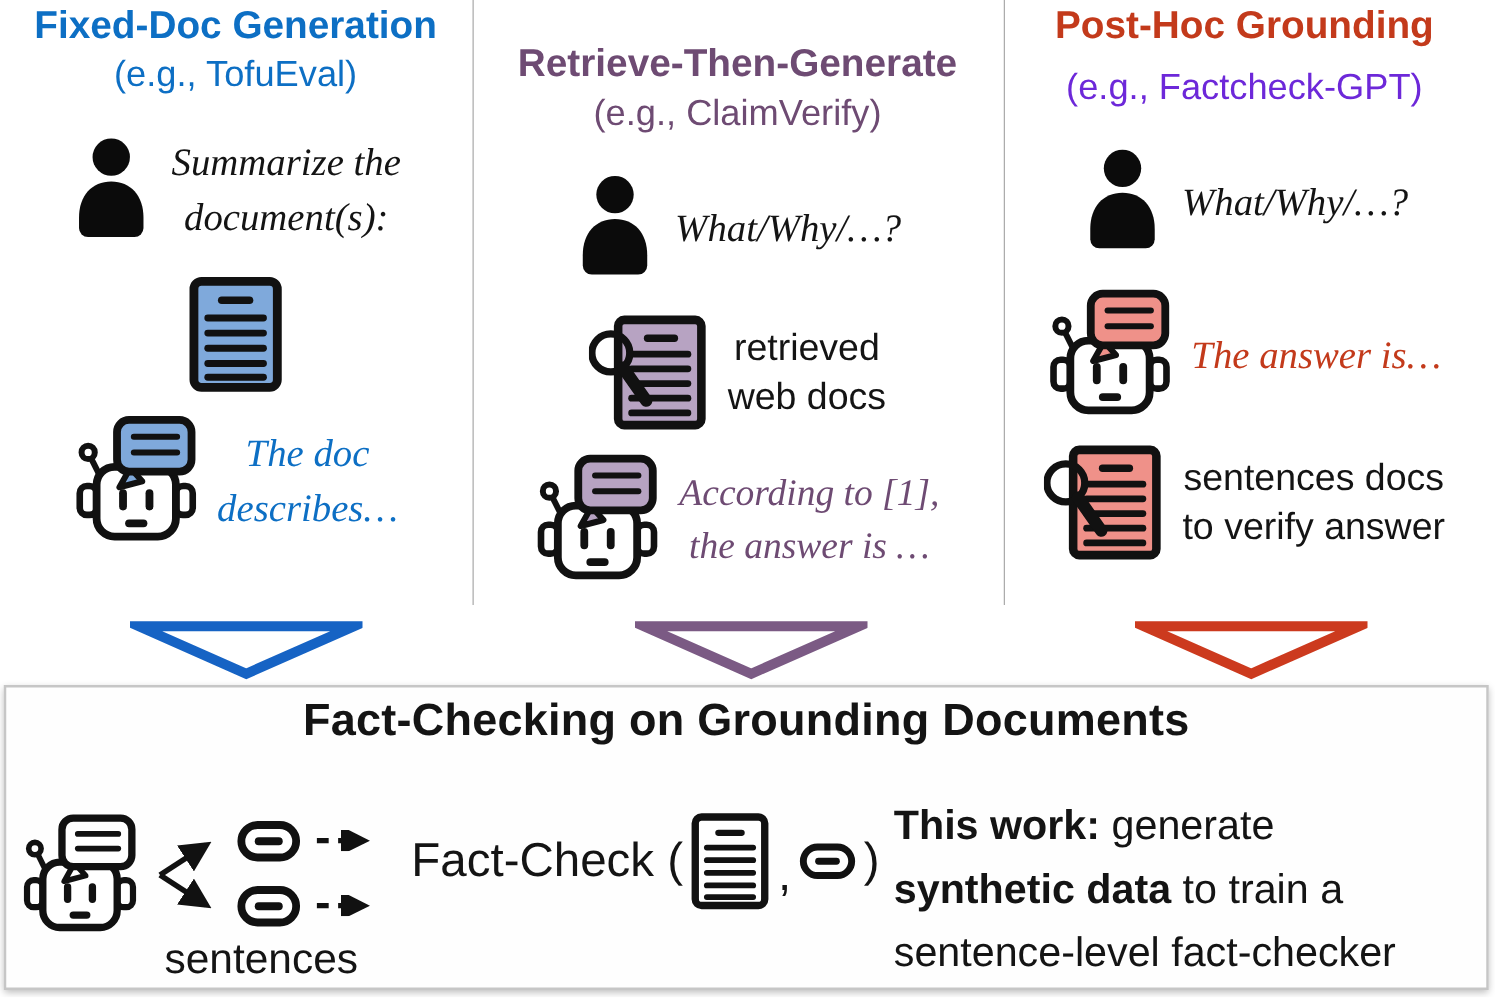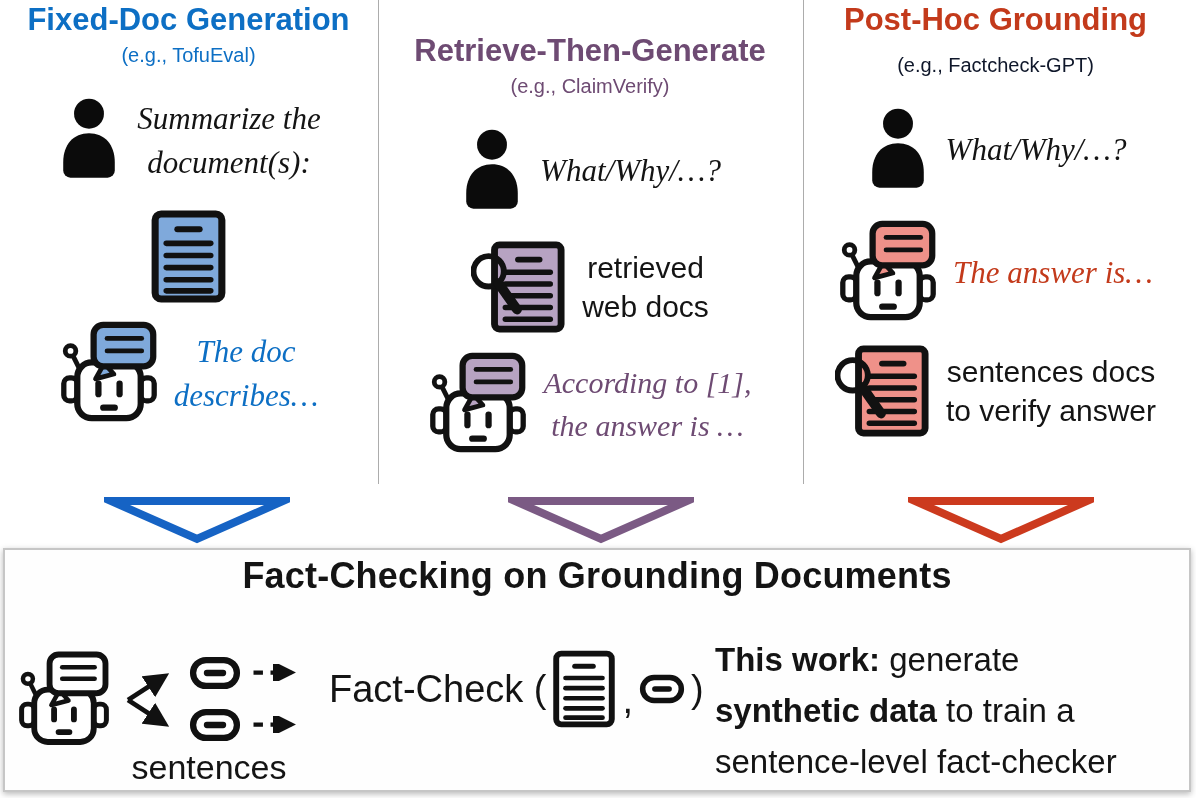--- a/index.html
+++ b/index.html
@@ -3,21 +3,21 @@
 <meta charset="utf-8">
 <style>
   html,body{margin:0;padding:0;background:#fff;}
   .canvas{position:relative;width:1196px;height:798px;background:#fff;overflow:hidden;
           font-family:"Liberation Sans","DejaVu Sans",sans-serif;color:#141414;}
   .col{position:absolute;top:0;height:486px;padding-top:0;box-sizing:border-box;}
   .col-1{left:0;width:377px;}
   .col-2{left:378px;width:424px;margin-top:31px;}
   .col-3{left:803px;width:385px;}
   .col-title{font-size:31px;font-weight:bold;text-align:center;line-height:1.28;white-space:nowrap;}
-  .col-sub{font-size:20px;text-align:center;line-height:1.3;margin-top:2px;white-space:nowrap;}
+  .col-sub{font-size:29px;text-align:center;line-height:1.3;margin-top:2px;white-space:nowrap;}
   .row{display:flex;align-items:center;justify-content:center;gap:15px;}
   .mt-user{margin-top:29px;}
   .mt-mid{margin-top:25px;}
   .mt-bot{margin-top:17px;}
   .quote{font-family:"Liberation Serif","DejaVu Serif",serif;font-style:italic;
          font-size:31px;line-height:1.42;text-align:center;white-space:pre-line;}
   .label{font-size:30px;line-height:1.3;text-align:center;white-space:pre-line;color:#141414;}
   .vdiv{position:absolute;top:0;width:1.5px;height:484px;background:#ACACAC;}
   .tri{position:absolute;width:186px;height:52px;}
   .bbox{position:absolute;left:3px;top:548px;width:1188px;height:244px;box-sizing:border-box;
@@ -140,21 +140,21 @@
       <svg class="icon" width="100" height="108" style="--bubble-fill: #B7A3C2;">
           <use href="#sym-robot"></use>
         </svg>
       <div class="quote" style="font-size: 30px; color: rgb(110, 75, 115);">According to [1],
 the answer is …</div>
     </div>
   </div>
 
   <div class="col col-3">
     <div class="col-title" style="color: rgb(195, 58, 27);">Post-Hoc Grounding</div>
-    <div class="col-sub" style="color: #0f172a; margin-top: 12px;">(e.g., Factcheck-GPT)</div>
+    <div class="col-sub" style="color: #6d28d9; margin-top: 12px;">(e.g., Factcheck-GPT)</div>
     <div class="row mt-user">
       <svg class="icon" width="66" height="87">
           <use href="#sym-person"></use>
         </svg>
       <div class="quote">What/Why/…?</div>
     </div>
     <div class="row mt-mid">
       <svg class="icon" width="100" height="108" style="--bubble-fill: #EF9189;">
           <use href="#sym-robot"></use>
         </svg>

